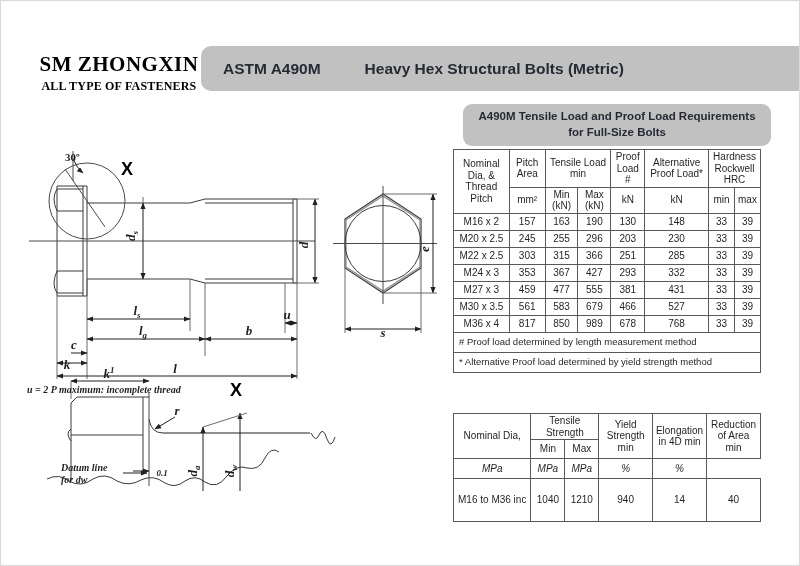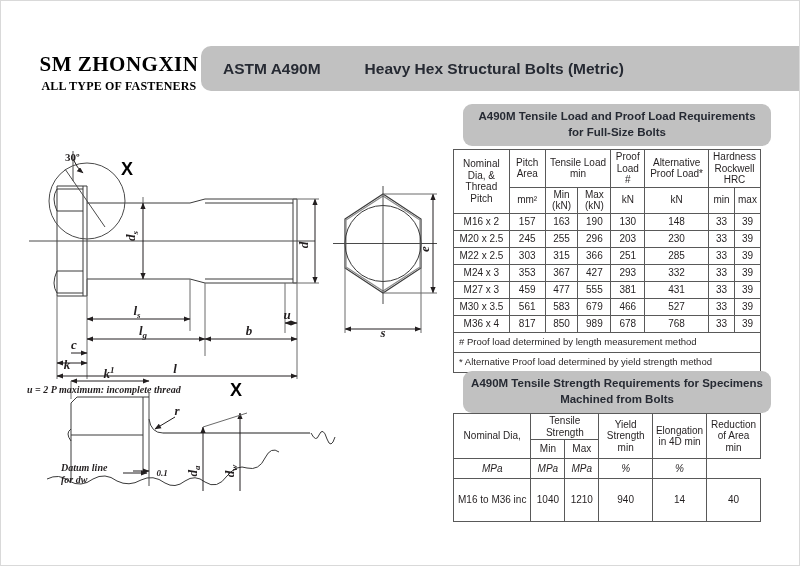--- a/index.html
+++ b/index.html
@@ -257,21 +257,20 @@
 
       <tr>
         <td class="note" colspan="8"># Proof load determined by length measurement method</td>
       </tr>
       <tr>
         <td class="note" colspan="8">* Alternative Proof load determined by yield strength method</td>
       </tr>
     </tbody>
   </table>
 
-  <div class="banner table-banner" id="banner-table2">A490M Tensile Strength Requirements for Specimens Machined from Bolts</div>
 
   <table class="dtable" id="table2">
     <colgroup>
       <col style="width:78px">
         <col style="width:34px">
         <col style="width:34px">
       <col style="width:54px">
         <col style="width:54px">
         <col style="width:54px">
     </colgroup>

